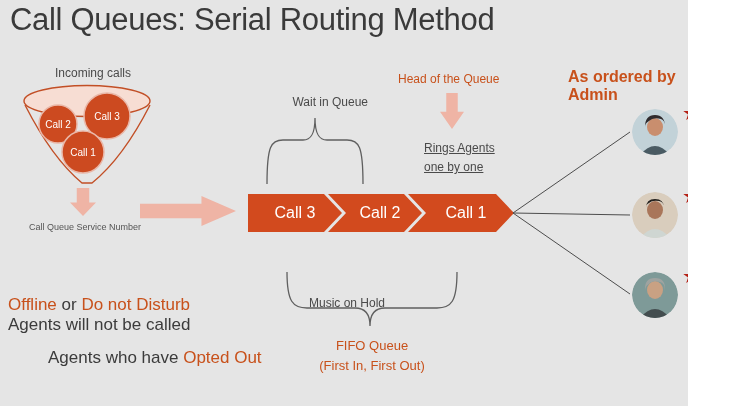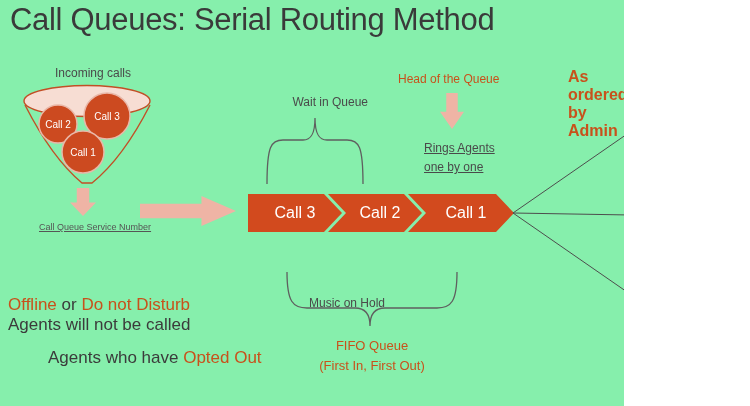--- a/index.html
+++ b/index.html
@@ -1,18 +1,18 @@
 <!DOCTYPE html>
 <html><head>
 <meta charset="utf-8">
 <style>
   * { margin:0; padding:0; box-sizing:border-box; }
   html,body { background:#ffffff; }
   body { font-family:"Liberation Sans", sans-serif; color:#3b3b3b; }
-  .stage { position:relative; width:624px; height:406px; background:#86efac; overflow:hidden; }
+  .stage { position:relative; width:688px; height:406px; background:#e5e5e5; overflow:hidden; }
 
   .title { position:absolute; left:10px; top:2px; font-size:31px; font-weight:300; color:#3a3a3a; letter-spacing:-0.3px; }
 
   .small-label { position:absolute; font-size:12px; color:#4a4a4a; }
   .tiny-label { position:absolute; font-size:9px; color:#555; }
 
   .orange { color:#c8511b; }
 
   
   .funnel-wrap { position:absolute; left:20px; top:84px; width:135px; height:105px; }
@@ -87,21 +87,21 @@
         <circle cx="87" cy="32" r="23" fill="#cc4a20" stroke="#e9b7a8" stroke-width="1.5"></circle>
         <circle cx="63" cy="68" r="21" fill="#cc4a20" stroke="#e9b7a8" stroke-width="1.5"></circle>
         <text x="38" y="44" font-size="10" fill="#ffffff" text-anchor="middle">Call 2</text>
         <text x="87" y="36" font-size="10" fill="#ffffff" text-anchor="middle">Call 3</text>
         <text x="63" y="72" font-size="10" fill="#ffffff" text-anchor="middle">Call 1</text>
       </g>
     </svg>
   </div>
 
   <div class="arrow-down arr-funnel"></div>
-  <div class="tiny-label" style="left:39px; top:222px;text-decoration:underline;">Call Queue Service Number</div>
+  <div class="tiny-label" style="left:29px; top:222px;">Call Queue Service Number</div>
 
   <div class="arrow-right arr-main"></div>
 
   <div class="wait-label">Wait in Queue</div>
 
   <svg class="brace" style="left:263px; top:110px;" width="104" height="78" viewBox="0 0 104 78">
     <path d="M4,74 C4,36 8,30 20,30 L40,30 C48,30 52,24 52,8 C52,24 56,30 64,30 L84,30 C96,30 100,36 100,74" fill="none" stroke="#5f5f5f" stroke-width="1.3"></path>
   </svg>
 
   <div class="head-label">Head of the Queue</div>

